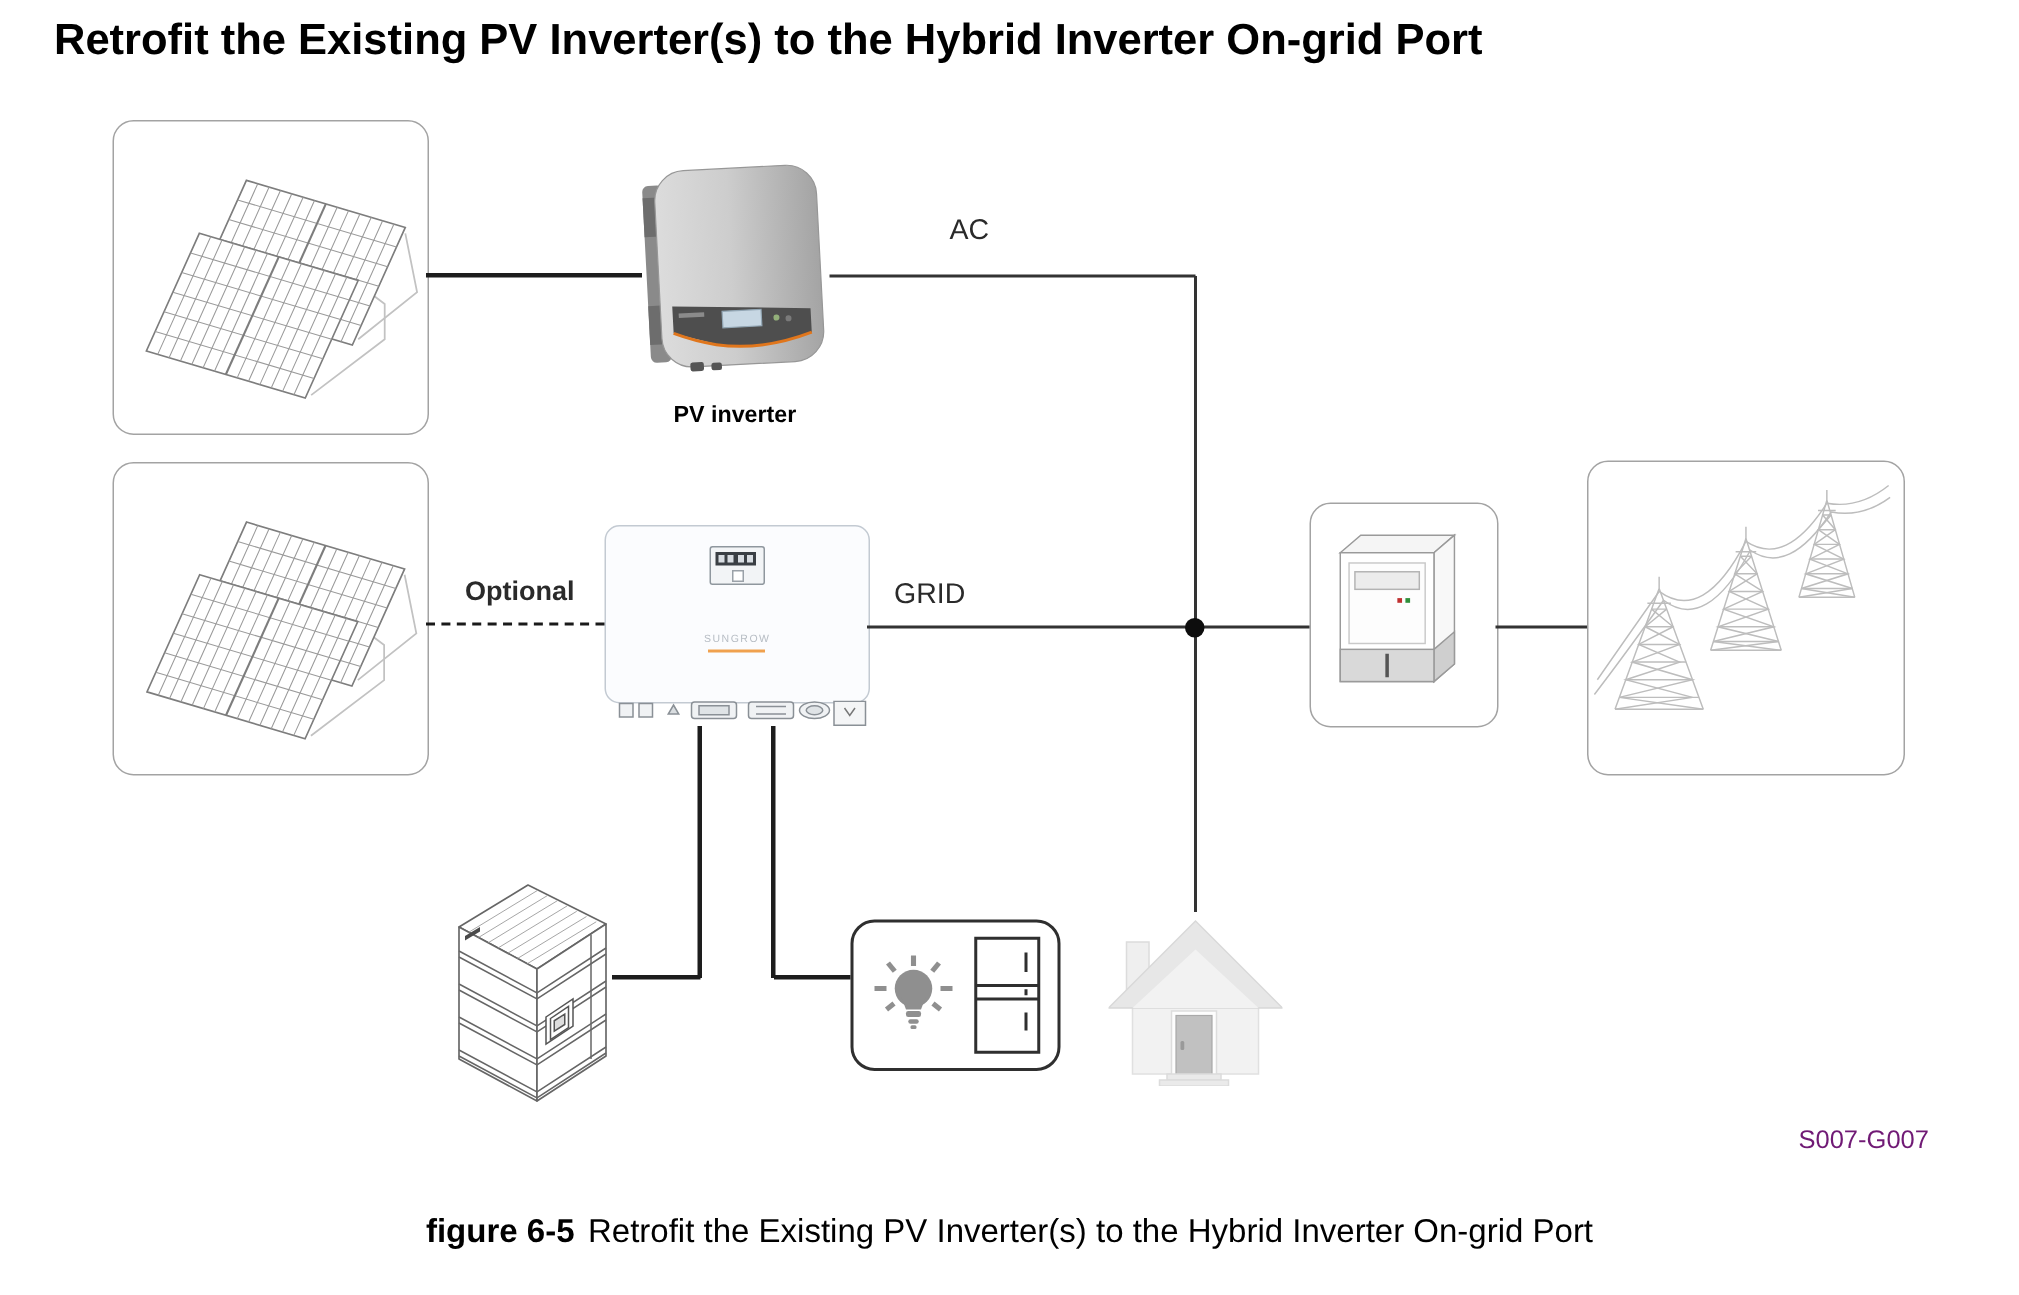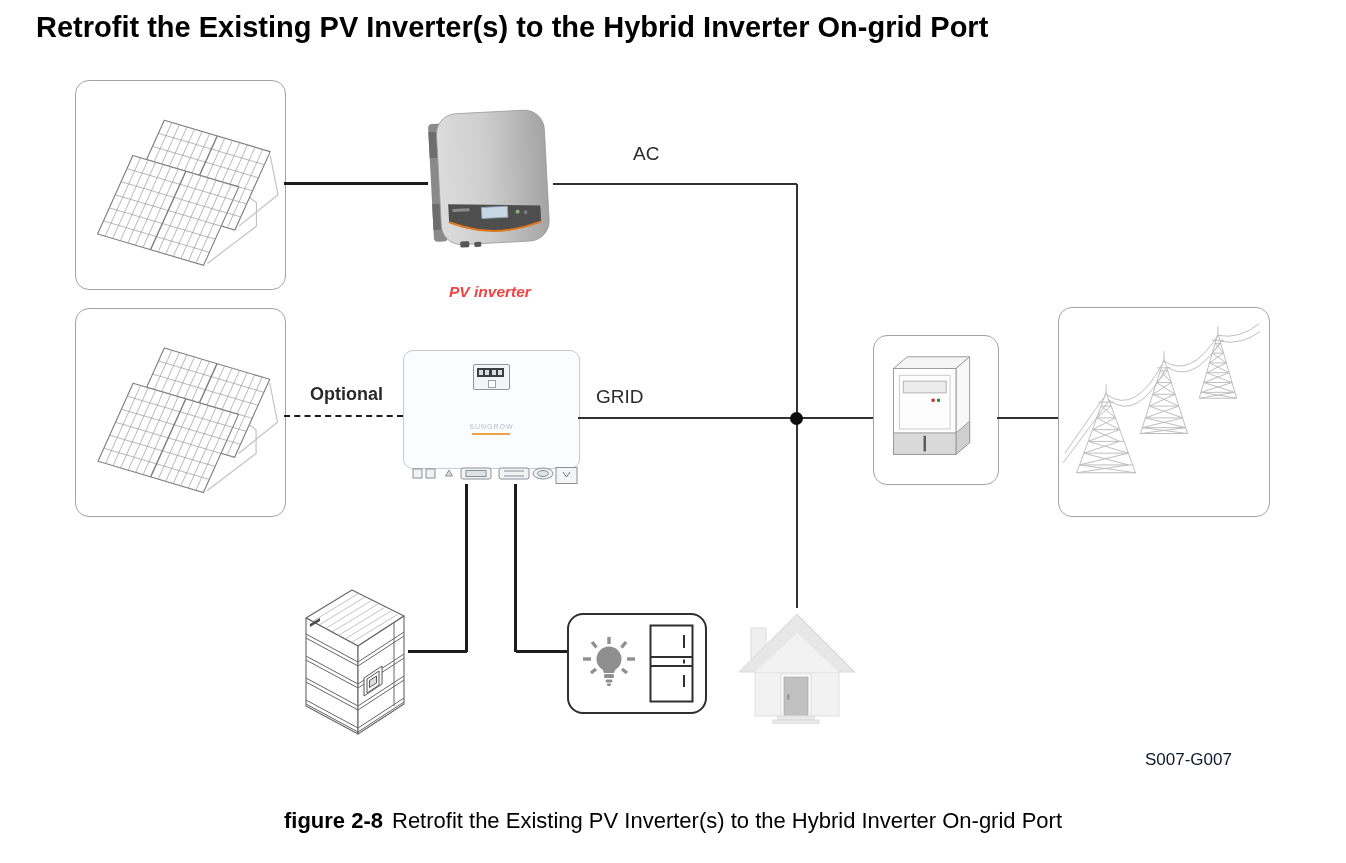--- a/index.html
+++ b/index.html
@@ -9,22 +9,22 @@
   .title{left:36px;top:11px;font-size:29px;font-weight:bold;letter-spacing:0;}
   .rbox{position:absolute;border:1.6px solid #a3a3a3;border-radius:14px;background:#fff;}
   .rbox-dark{position:absolute;border:2px solid #2f2f2f;border-radius:16px;background:#fff;}
   .hline{position:absolute;background:#1d1d1d;}
   .vline{position:absolute;background:#1d1d1d;}
   .thin{background:#333;}
   .dash{position:absolute;height:0;border-top:2.6px dashed #1a1a1a;}
   .dot{position:absolute;width:13px;height:13px;border-radius:50%;background:#0d0d0d;}
   .lbl{position:absolute;font-size:19px;color:#2a2a2a;}
   .lbl-optional{font-size:18px;font-weight:bold;}
-  .pvlbl{position:absolute;left:449px;top:283px;font-size:15.5px;font-weight:bold;color:#ef4444;font-style:italic;}
-  .figcode{position:absolute;left:1145px;top:750px;font-size:17px;color:#0f172a;}
+  .pvlbl{position:absolute;left:449px;top:268px;font-size:15.5px;font-weight:bold;color:#000000;}
+  .figcode{position:absolute;left:1199px;top:750px;font-size:17px;color:#701a75;}
   .caption{position:absolute;left:0;top:808px;width:100%;text-align:center;font-size:22px;color:#000;}
   .caption b{margin-right:9px;}
   
   .hybrid{position:absolute;left:403px;top:350px;width:175px;height:117px;background:#fbfcfe;
           border:1.5px solid #c3cad2;border-radius:10px;}
   .hyb-display{position:absolute;left:69px;top:13px;width:35px;height:24px;border:1px solid #8f979e;
                border-radius:2px;background:#f2f4f6;}
   .hyb-screen{position:absolute;left:3px;top:3px;width:27px;height:9px;background:#3a3f44;display:flex;
               align-items:center;justify-content:space-evenly;}
   .hyb-screen i{display:block;width:4px;height:5px;background:#d8dde2;}
@@ -264,14 +264,14 @@
   <div class="hline" style="left:516px;top:650px;width:51px;height:2.6px;"></div>
 
   <div class="lbl" style="left:621px;top:143px;margin-left:12px;">AC</div>
   <div class="lbl" style="left:596px;top:386px;">GRID</div>
   <div class="lbl lbl-optional" style="left:310px;top:384px;">Optional</div>
   <div class="figcode">S007-G007</div>
 
 </div>
 
 <div class="caption">
-  <b>figure 2-8</b><span>Retrofit the Existing PV Inverter(s) to the Hybrid Inverter On-grid Port</span>
+  <b>figure 6-5</b><span>Retrofit the Existing PV Inverter(s) to the Hybrid Inverter On-grid Port</span>
 </div>
 
 </body></html>

